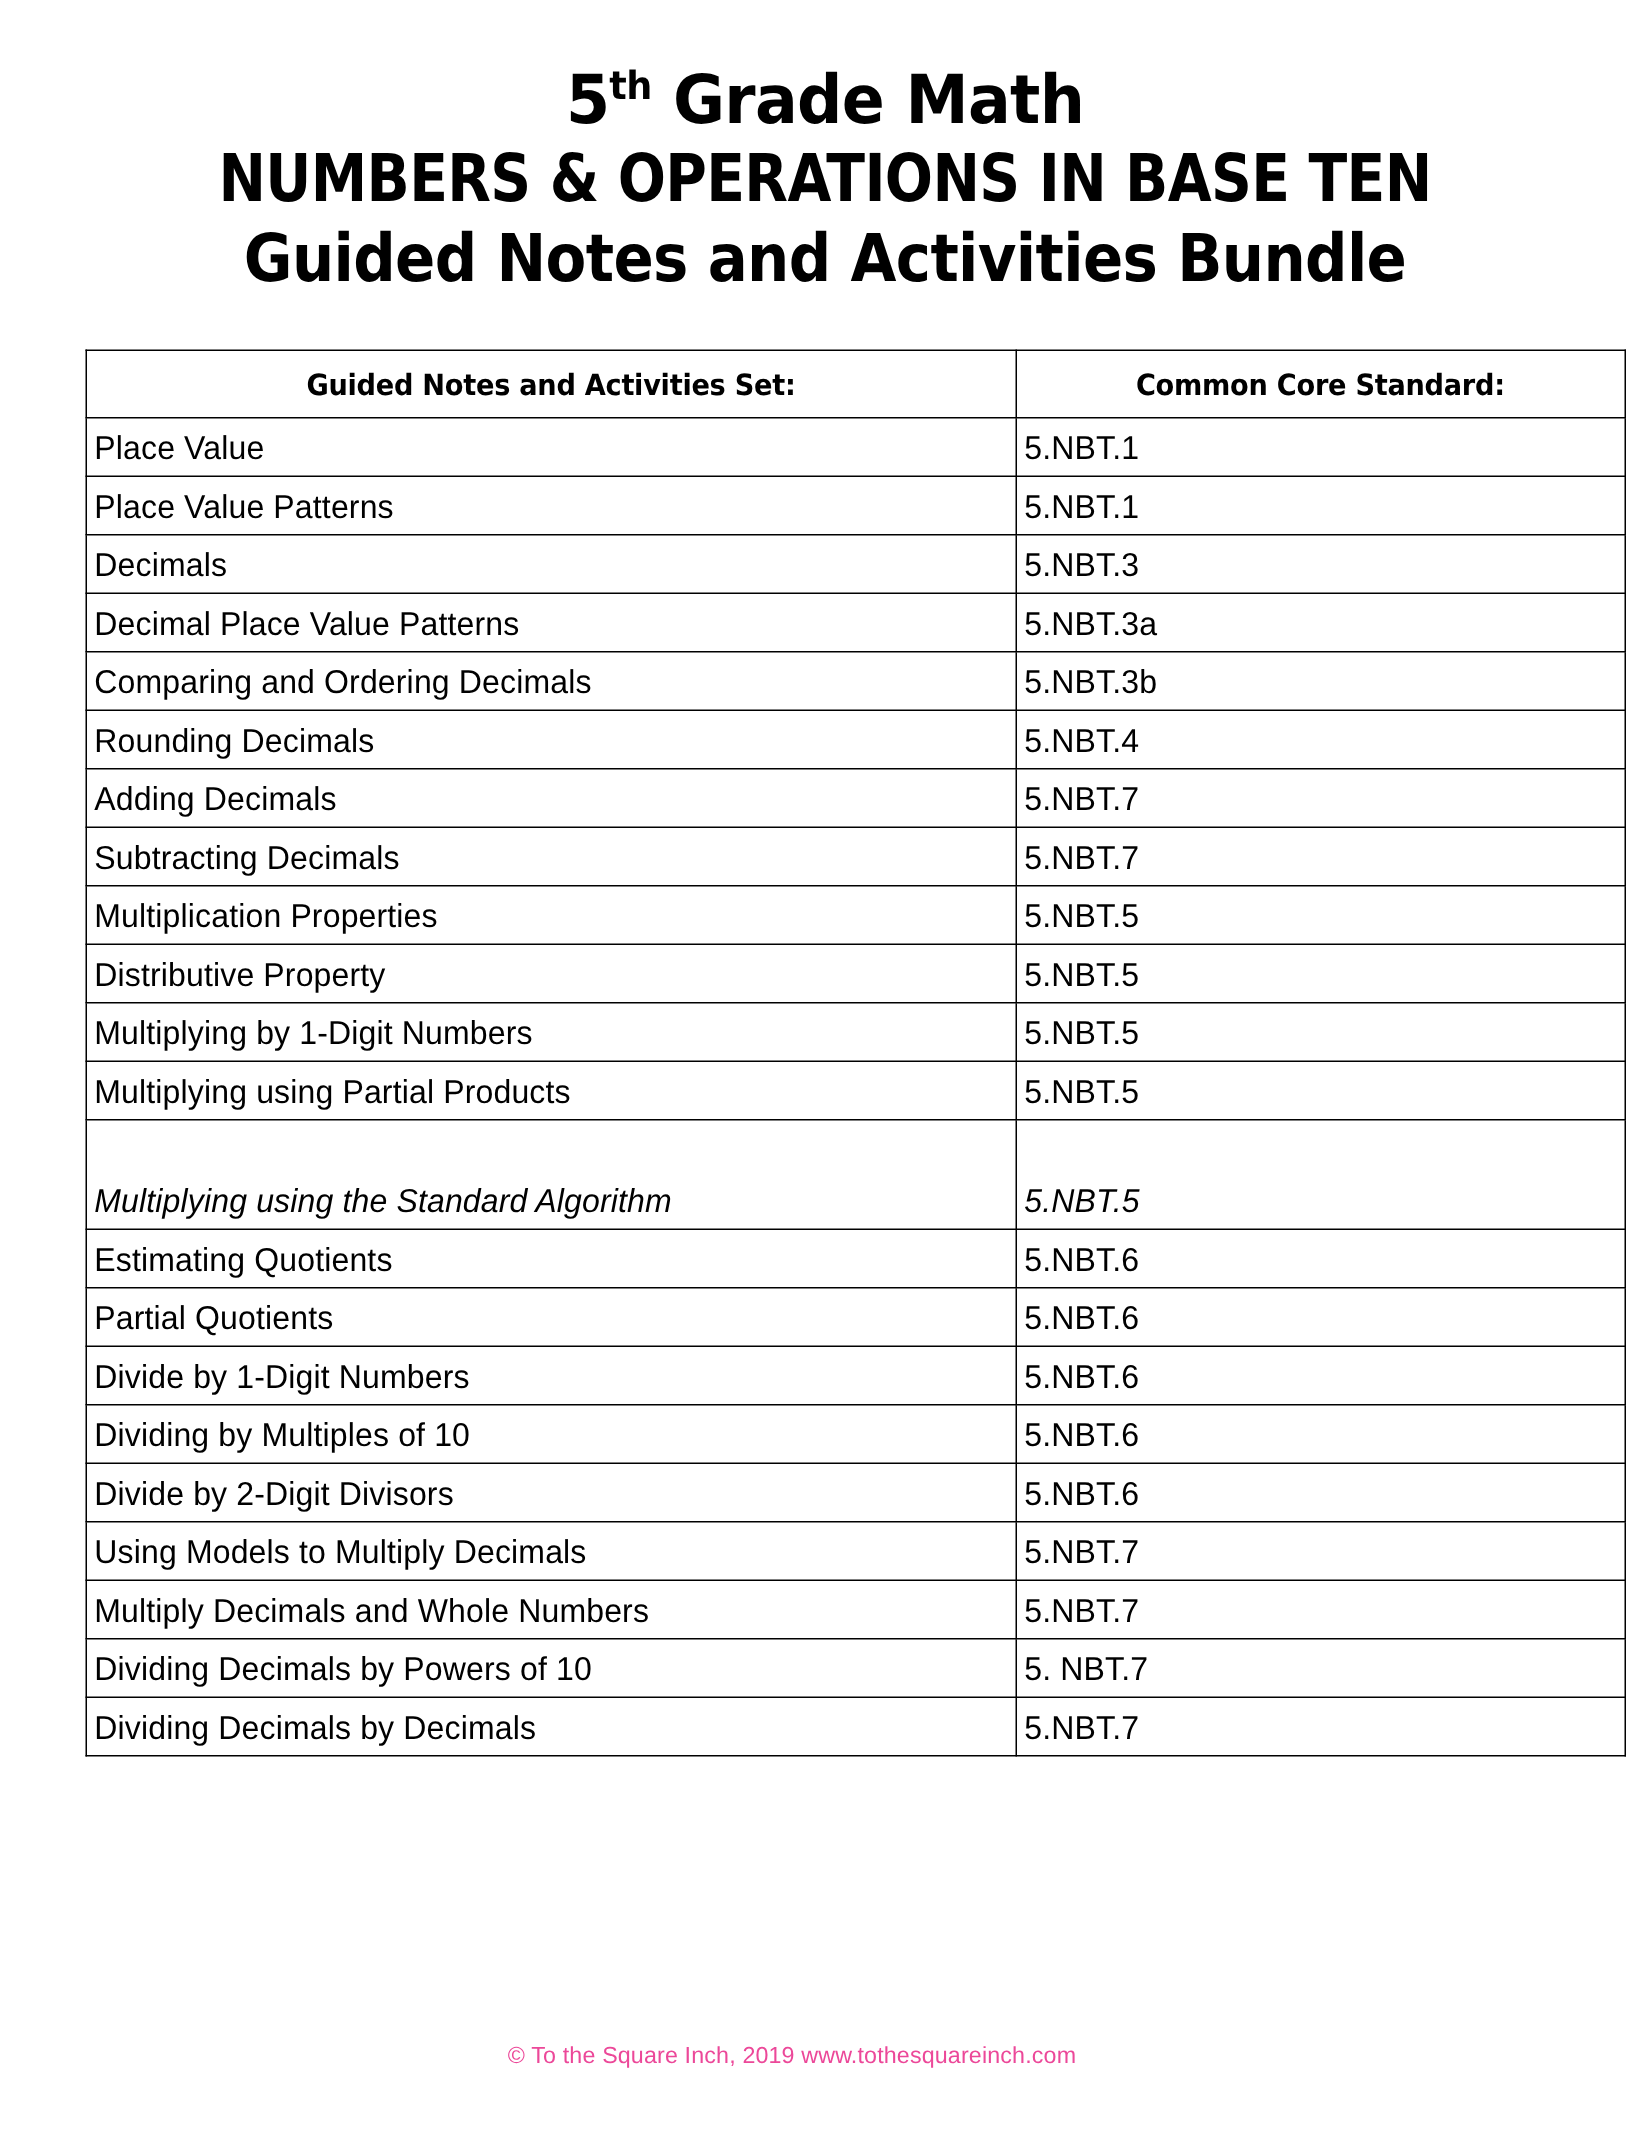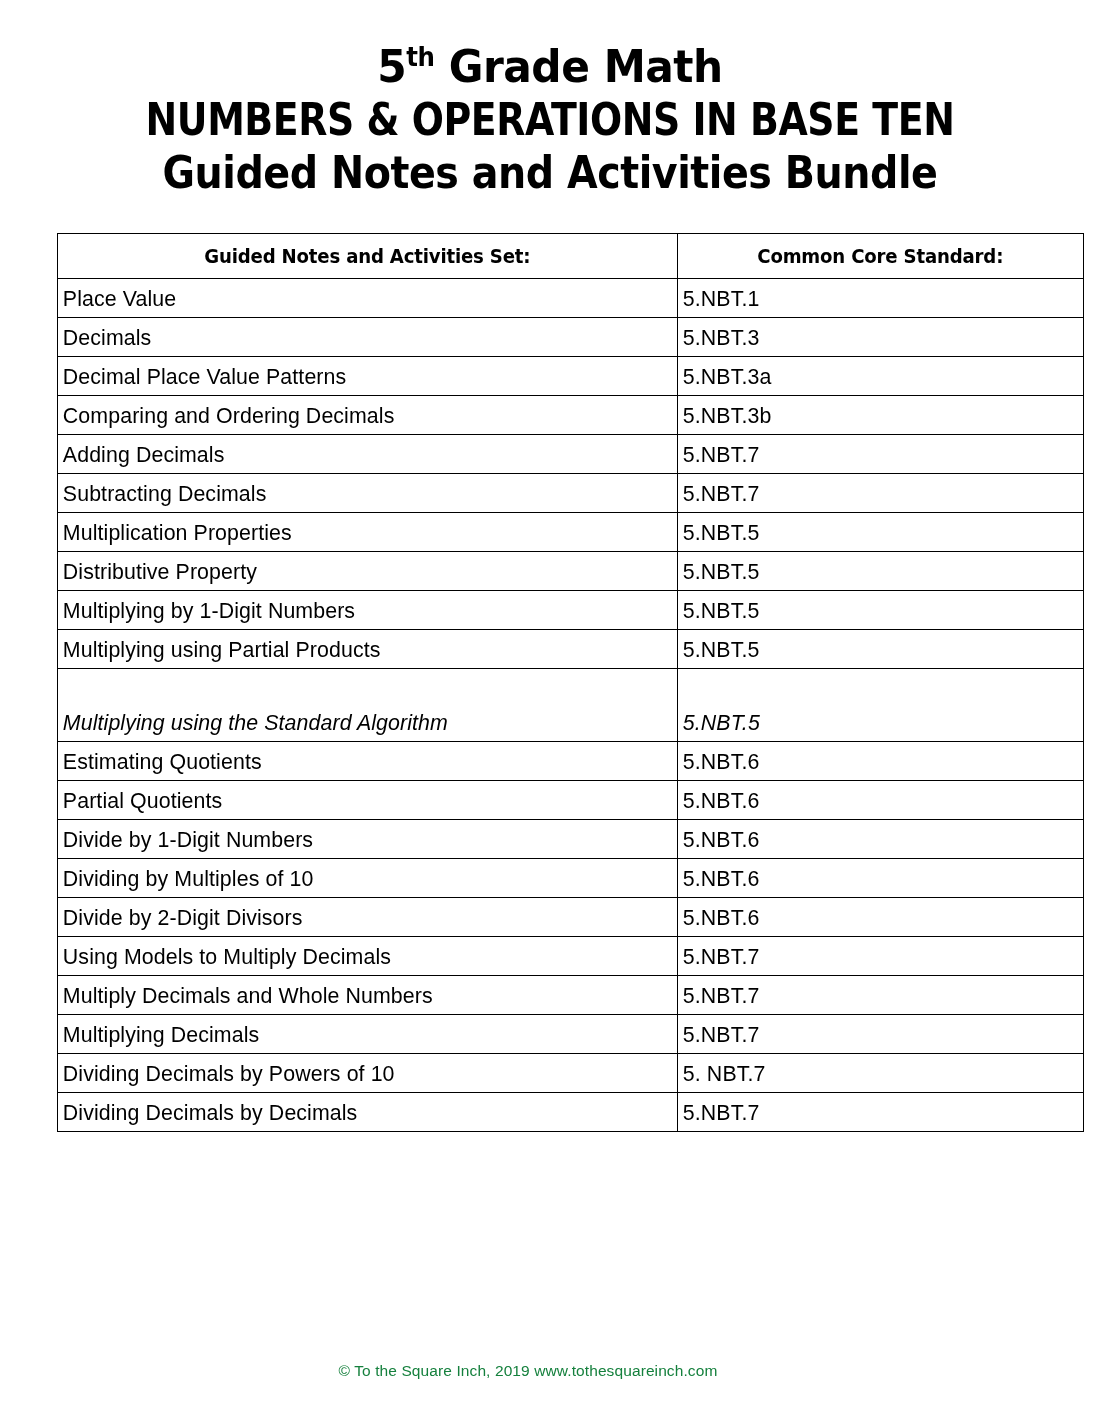--- a/index.html
+++ b/index.html
@@ -115,21 +115,21 @@
   .footer {
     position: absolute;
     left: 0;
     top: 1362px;
     width: 1100px;
     text-align: center;
   }
   .footer-text {
     font-family: "Liberation Sans", sans-serif;
     font-size: 15.5px;
-    color: #15803d;
+    color: #ec4899;
     letter-spacing: 0.1px;
     padding-right: 44px;
     display: inline-block;
   }
 </style>
 </head>
 <body>
 
 <div class="title-block">
   <div class="title-line title-line-1"><span>5</span><span class="sup">th</span><span> Grade Math</span></div>
@@ -157,20 +157,28 @@
         <tr class="data-row">
           <td>
             <span class="cell-text">Place Value</span>
           </td>
           <td>
             <span class="cell-text">5.NBT.1</span>
           </td>
         </tr>
         <tr class="data-row">
           <td>
+            <span class="cell-text">Place Value Patterns</span>
+          </td>
+          <td>
+            <span class="cell-text">5.NBT.1</span>
+          </td>
+        </tr>
+        <tr class="data-row">
+          <td>
             <span class="cell-text">Decimals</span>
           </td>
           <td>
             <span class="cell-text">5.NBT.3</span>
           </td>
         </tr>
         <tr class="data-row">
           <td>
             <span class="cell-text">Decimal Place Value Patterns</span>
           </td>
@@ -181,20 +189,28 @@
         <tr class="data-row">
           <td>
             <span class="cell-text">Comparing and Ordering Decimals</span>
           </td>
           <td>
             <span class="cell-text">5.NBT.3b</span>
           </td>
         </tr>
         <tr class="data-row">
           <td>
+            <span class="cell-text">Rounding Decimals</span>
+          </td>
+          <td>
+            <span class="cell-text">5.NBT.4</span>
+          </td>
+        </tr>
+        <tr class="data-row">
+          <td>
             <span class="cell-text">Adding Decimals</span>
           </td>
           <td>
             <span class="cell-text">5.NBT.7</span>
           </td>
         </tr>
         <tr class="data-row">
           <td>
             <span class="cell-text">Subtracting Decimals</span>
           </td>
@@ -286,28 +302,20 @@
           <td>
             <span class="cell-text">Using Models to Multiply Decimals</span>
           </td>
           <td>
             <span class="cell-text">5.NBT.7</span>
           </td>
         </tr>
         <tr class="data-row">
           <td>
             <span class="cell-text">Multiply Decimals and Whole Numbers</span>
-          </td>
-          <td>
-            <span class="cell-text">5.NBT.7</span>
-          </td>
-        </tr>
-        <tr class="data-row">
-          <td>
-            <span class="cell-text">Multiplying Decimals</span>
           </td>
           <td>
             <span class="cell-text">5.NBT.7</span>
           </td>
         </tr>
         <tr class="data-row">
           <td>
             <span class="cell-text">Dividing Decimals by Powers of 10</span>
           </td>
           <td>

